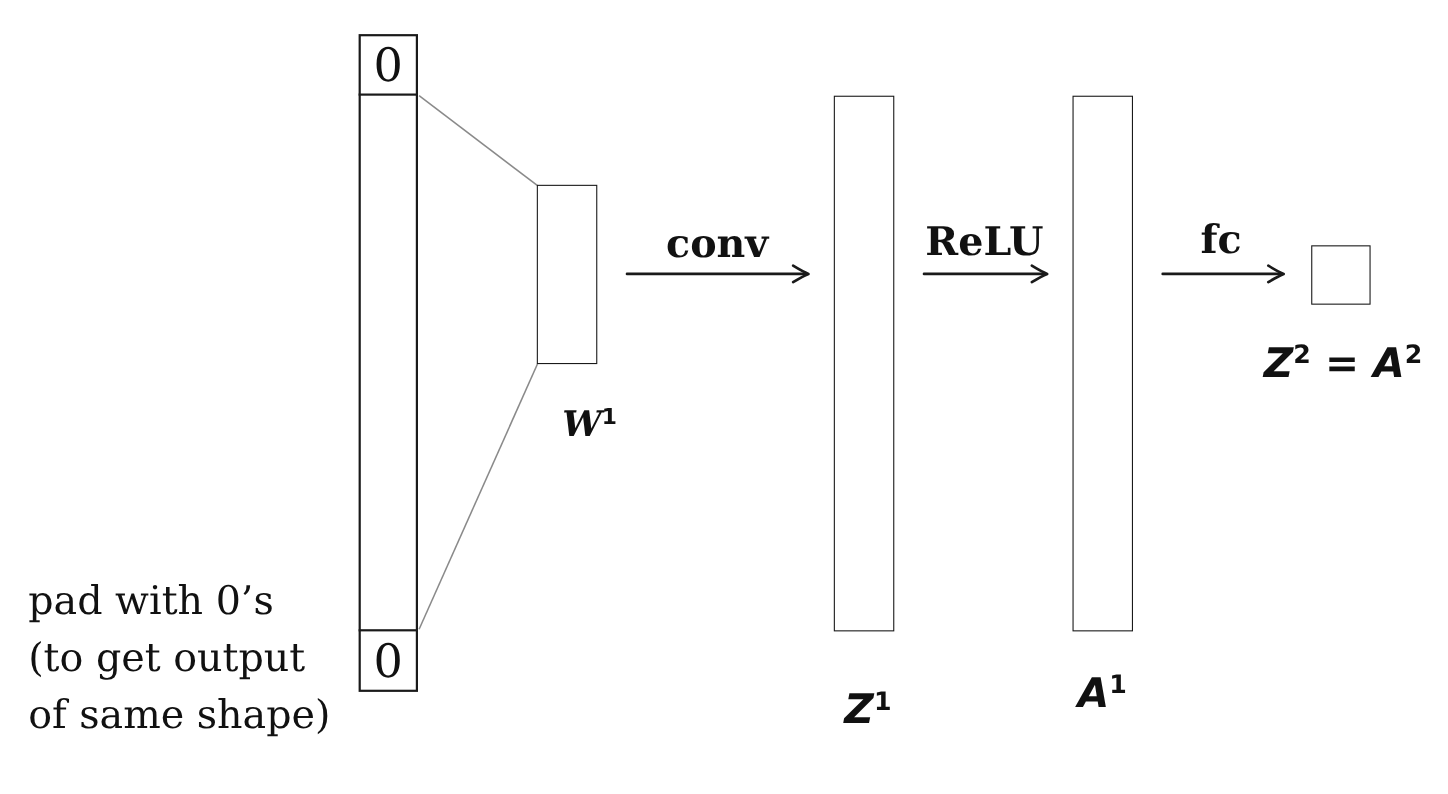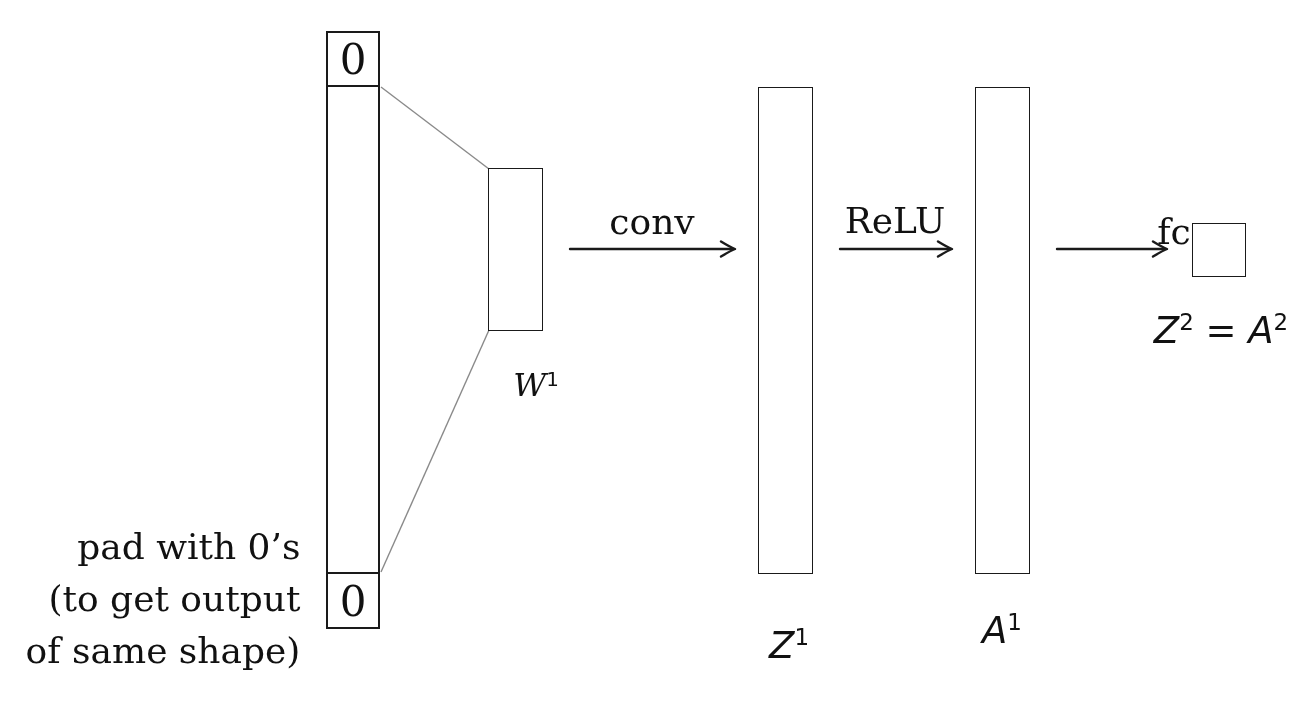--- a/index.html
+++ b/index.html
@@ -34,20 +34,21 @@
     position: absolute;
     height: 2px;
     background: #1a1a1a;
   }
   .label {
     position: absolute;
     transform: translate(-50%, -50%);
     white-space: nowrap;
     font-size: 36px;
     line-height: 1.1;
+    font-weight: bold;
   }
   .pad-value {
     position: absolute;
     transform: translate(-50%, -52%);
     font-size: 42px;
   }
   .math {
     font-family: "DejaVu Sans", "Liberation Sans", sans-serif;
     font-style: italic;
     font-size: 37px;
@@ -60,21 +61,21 @@
   .math sup, .math-serif sup {
     font-size: 0.62em;
     font-style: normal;
     font-family: "DejaVu Sans", "Liberation Sans", sans-serif;
     vertical-align: 0.55em;
     line-height: 0;
   }
   .note {
     position: absolute;
     transform: translate(-50%, -50%);
-    text-align: right;
+    text-align: left;
     font-size: 36px;
     line-height: 52px;
     white-space: nowrap;
   }
   .note span { display: block; }
 </style>
 </head>
 <body>
 
 <div class="canvas">
@@ -108,21 +109,21 @@
   <div class="pad-value" style="left:353px; top:60px;">0</div>
   <div class="pad-value" style="left:353px; top:602px;">0</div>
 
   <div class="rect" style="left:488px; top:168px; width:55px; height:163px;"></div>
   <div class="label math-serif" style="left:536px; top:386px;">
     <span>W</span><sup>1</sup>
   </div>
 
   <div class="label" style="left:652px; top:222px;">conv</div>
   <div class="label" style="left:895px; top:221px;">ReLU</div>
-  <div class="label" style="left:1174px; top:219px;margin-top:13px;">fc</div>
+  <div class="label" style="left:1110px; top:219px;">fc</div>
 
   <div class="rect" style="left:758px; top:87px; width:55px; height:487px;"></div>
   <div class="label math" style="left:789px; top:646px;">
     <span>Z</span><sup>1</sup>
   </div>
 
   <div class="rect" style="left:975px; top:87px; width:55px; height:487px;"></div>
   <div class="label math" style="left:1002px; top:631px;text-align:center;">
     <span>A</span><sup>1</sup>
   </div>

